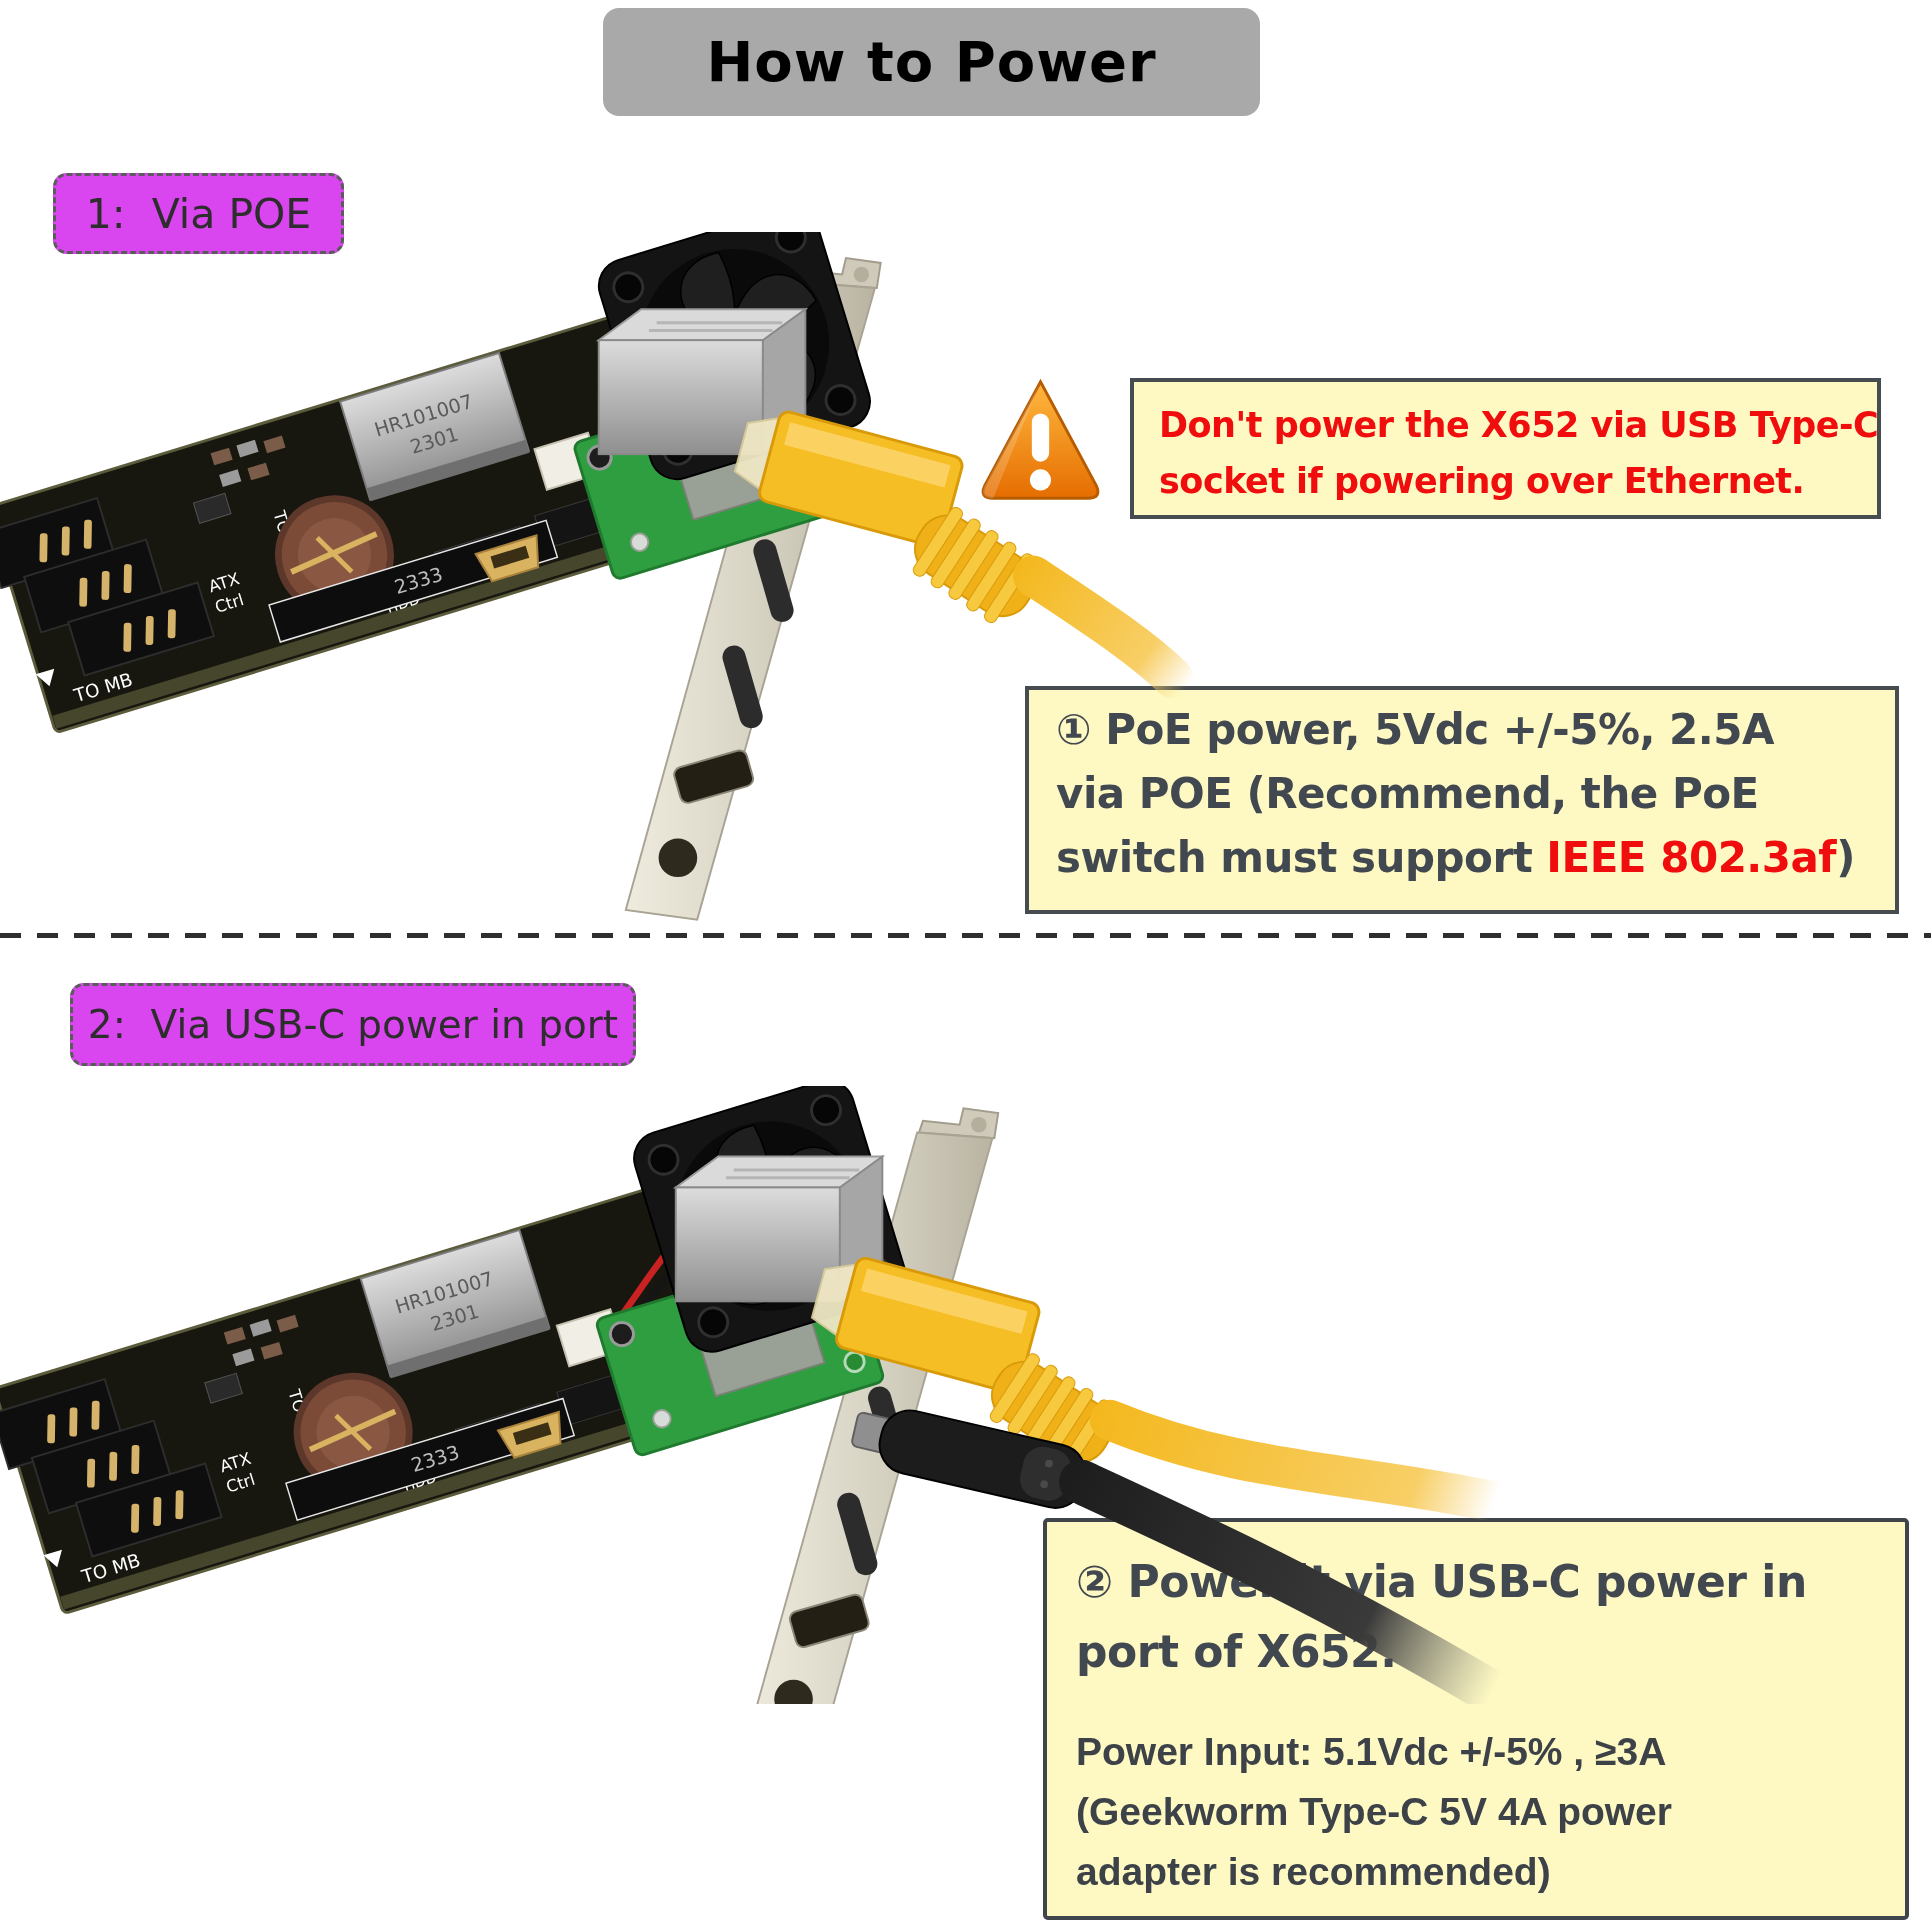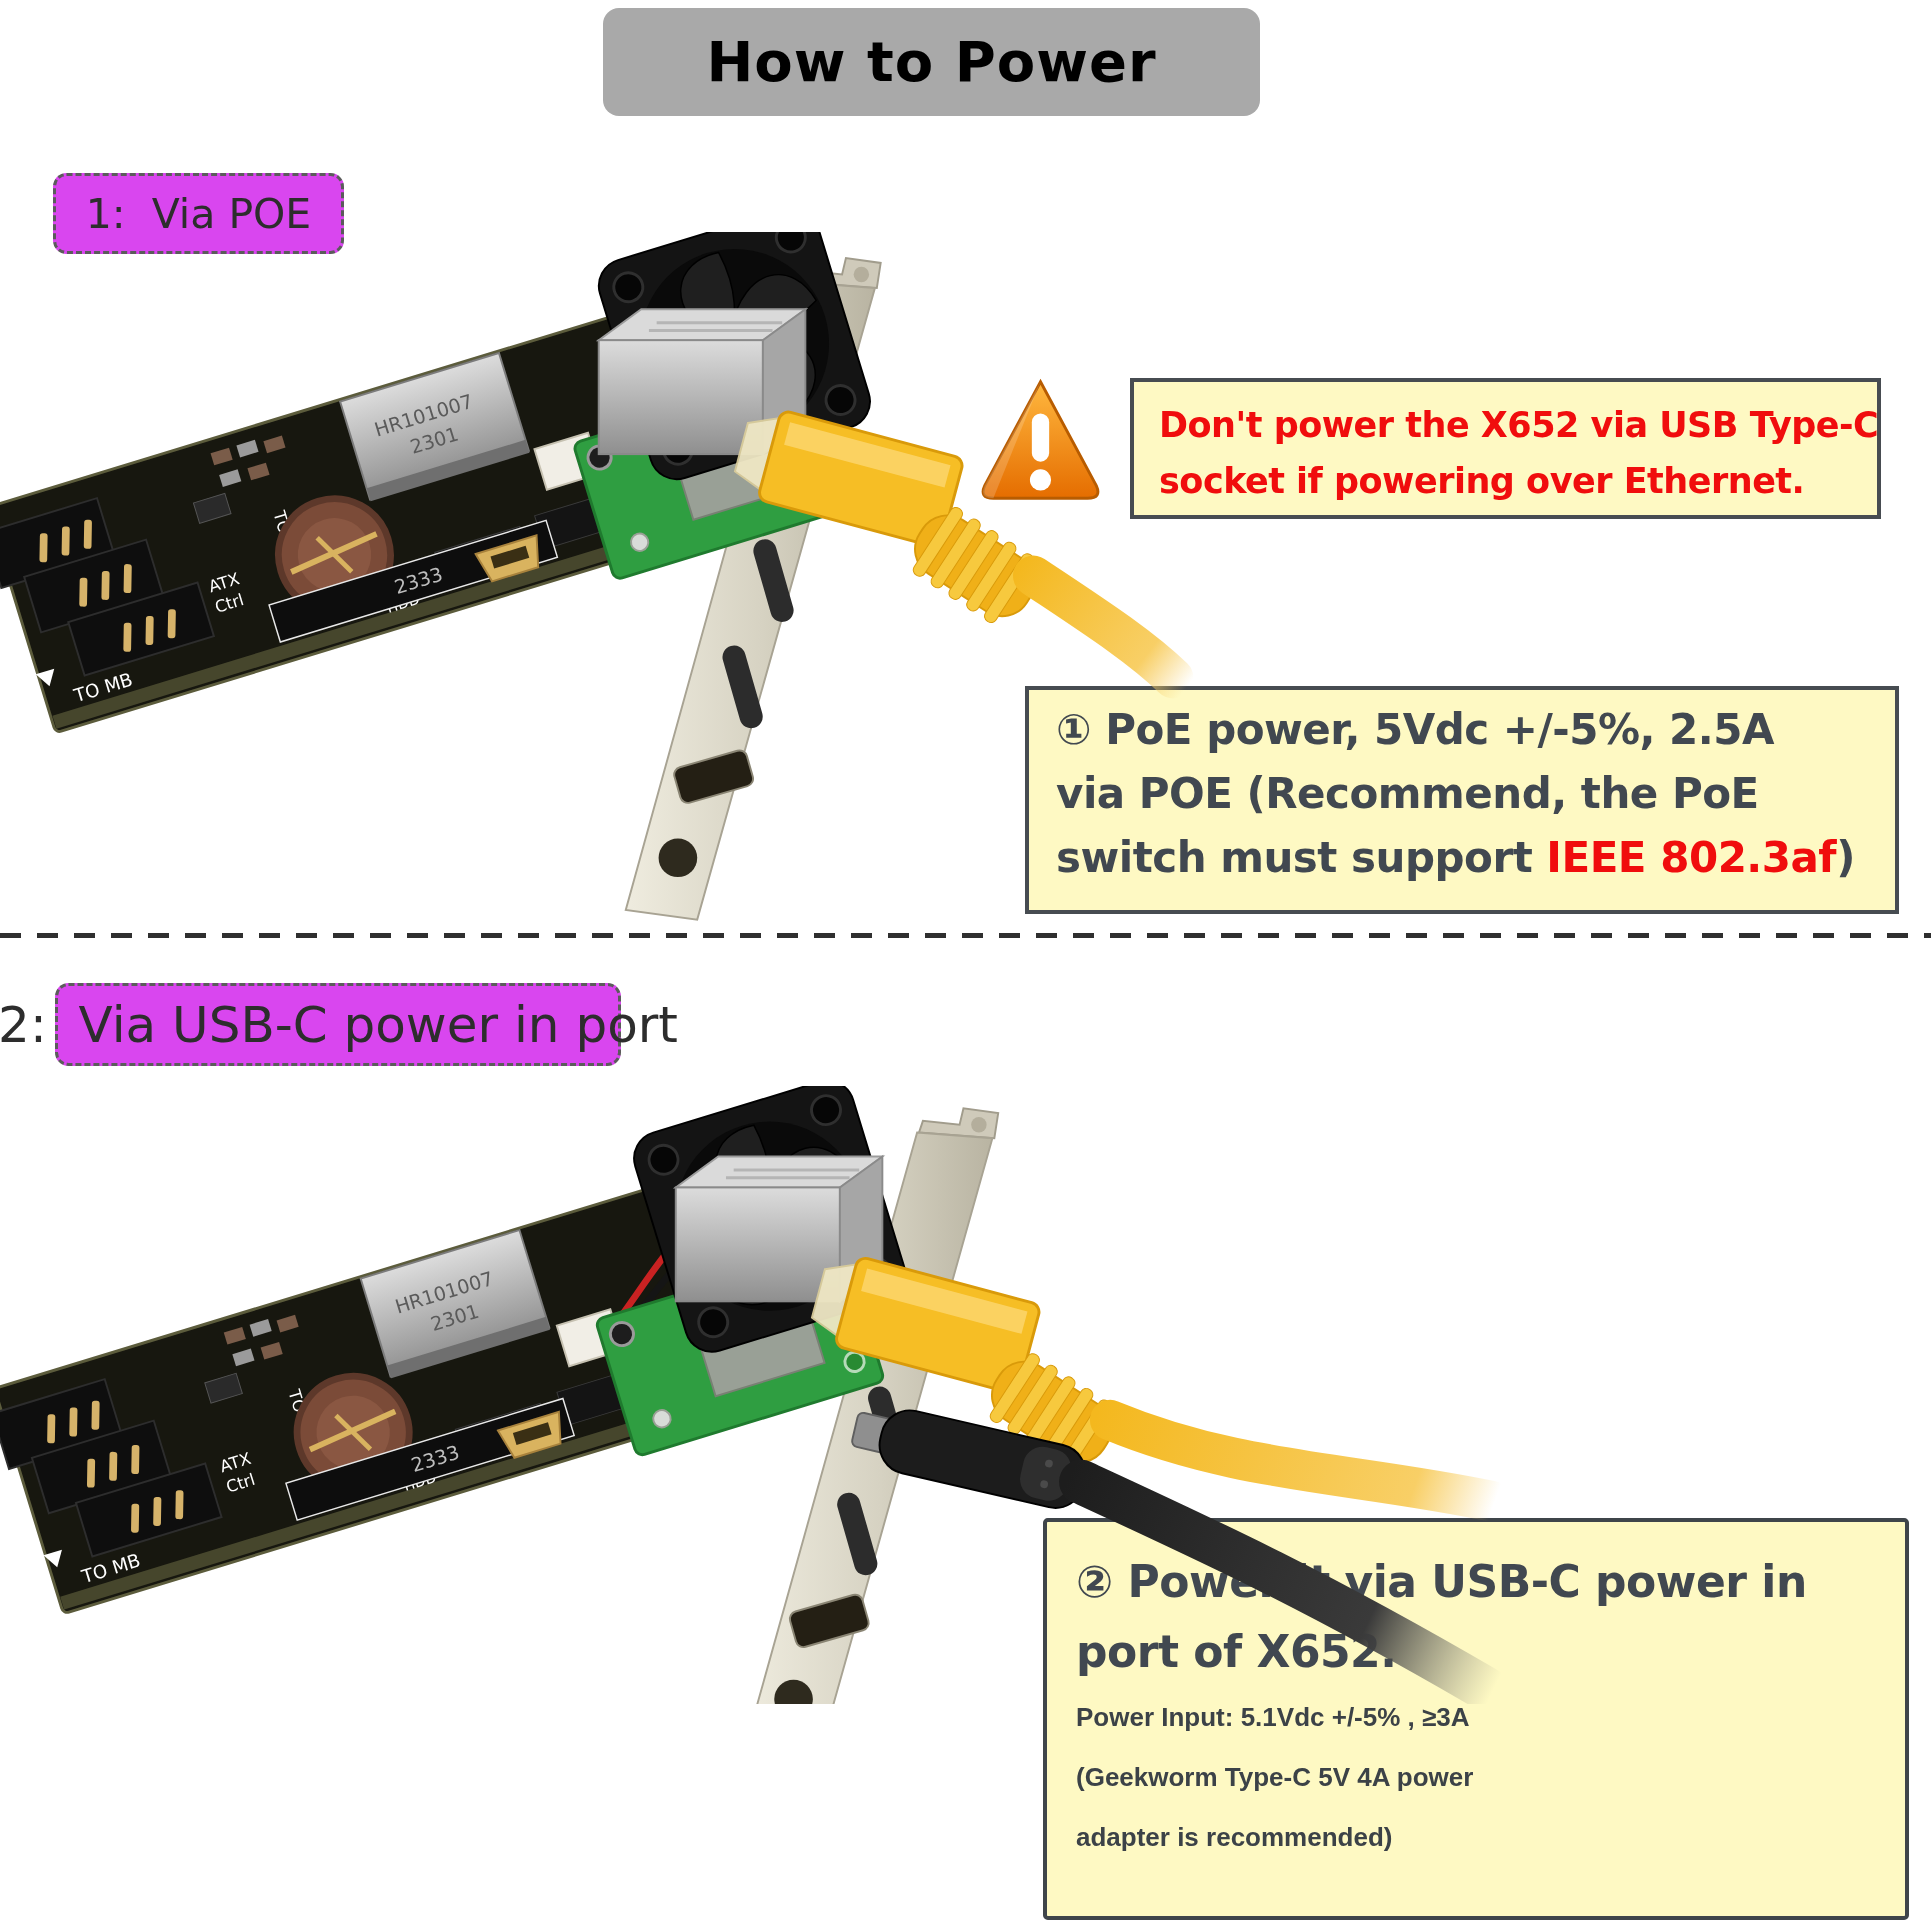--- a/index.html
+++ b/index.html
@@ -9,35 +9,35 @@
   
   .title-banner{position:absolute;left:603px;top:7.7px;width:657px;height:108px;
     background:#a9a9a9;border-radius:16px;display:flex;align-items:center;justify-content:center;
     font-size:56px;font-weight:600;color:#000;letter-spacing:1px;}
 
   
   .sec-label{position:absolute;border:3.9px dashed #5b5b5b;border-radius:13.5px;background:#d946ef;
     display:flex;align-items:center;justify-content:center;color:#2d2d2d;font-weight:500;}
   .sec-label span{white-space:pre;}
   #sec1{left:53px;top:173px;width:285px;height:75px;font-size:41px;}
-  #sec2{left:55px;top:983px;width:560px;height:77px;font-size:50px;}
+  #sec2{left:70px;top:983px;width:560px;height:77px;font-size:39px;}
 
   
   .note-box{position:absolute;background:#fef9c3;border:4.8px solid #474c51;box-sizing:border-box;
     color:#414850;font-weight:600;overflow:hidden;z-index:1;}
   .note-box .ln{white-space:nowrap;}
   #warning-box{left:1130px;top:378px;width:751px;height:141px;padding:14.5px 0 0 25px;
     font-size:35px;line-height:56px;color:#f00d0d;letter-spacing:-0.5px;}
   #poe-box{left:1025px;top:686px;width:874px;height:228px;padding:8px 0 0 27px;
     font-size:42px;line-height:64px;letter-spacing:-0.5px;}
   #usbc-box{left:1043px;top:1518px;width:866px;height:402px;padding:25px 0 0 29px;
     border-radius:4.8px;border-color:#3f454a;}
   #usbc-box .p1{font-size:44px;line-height:70px;letter-spacing:-0.5px;}
-  #usbc-box .p2{font-family:"Liberation Sans",sans-serif;font-weight:700;
-    font-size:26px;line-height:60px;color:#3c4247;letter-spacing:0;}
+  #usbc-box .p2{margin-top:35px;font-family:"Liberation Sans",sans-serif;font-weight:700;
+    font-size:39px;line-height:60px;color:#3c4247;letter-spacing:0;}
   .hl-red{color:#f00d0d;}
 
   
   .divider{position:absolute;left:0;top:933px;width:1931px;height:4.8px;
     background:repeating-linear-gradient(90deg,#2f2f2f 0 21px,transparent 21px 37px);}
 
   
   .photo{position:absolute;z-index:3;pointer-events:none;}
   #photo1{left:0;top:232px;}
   #photo2{left:0;top:1086px;}

